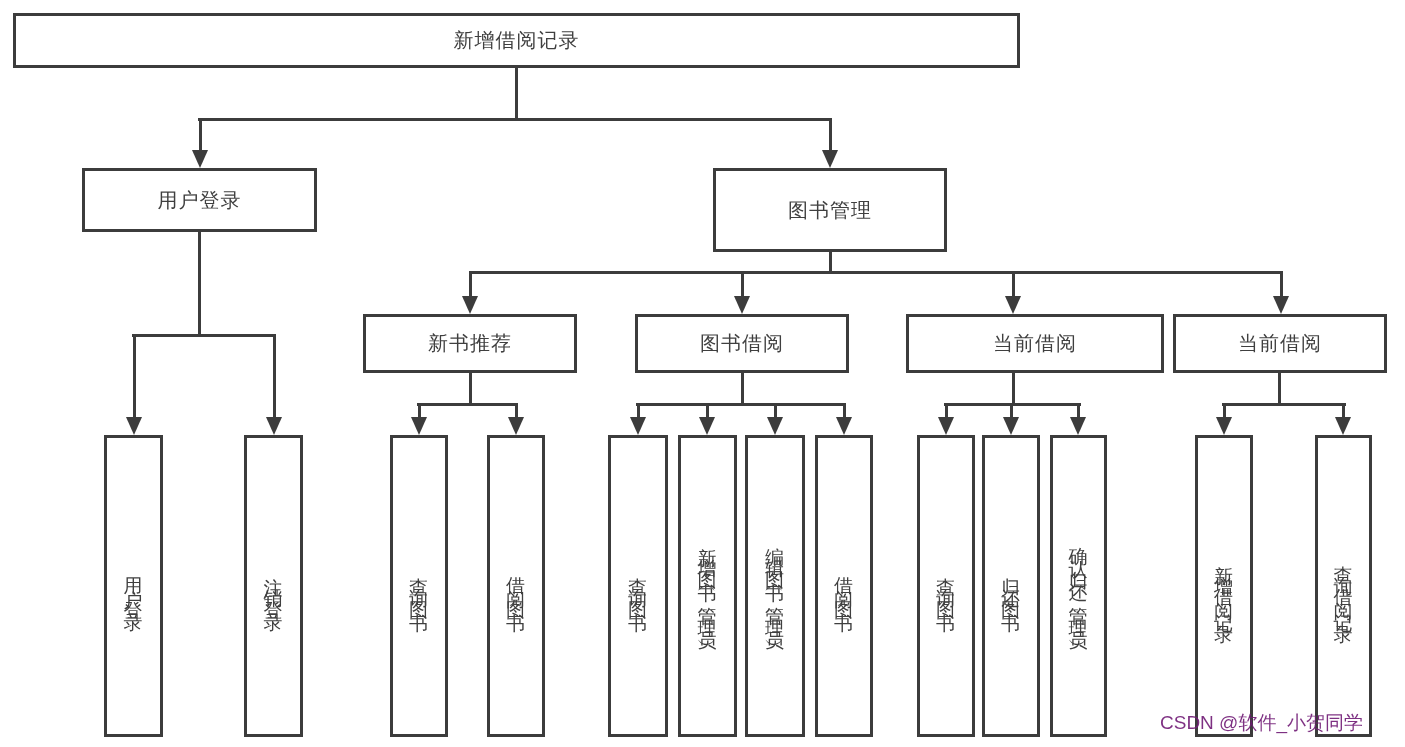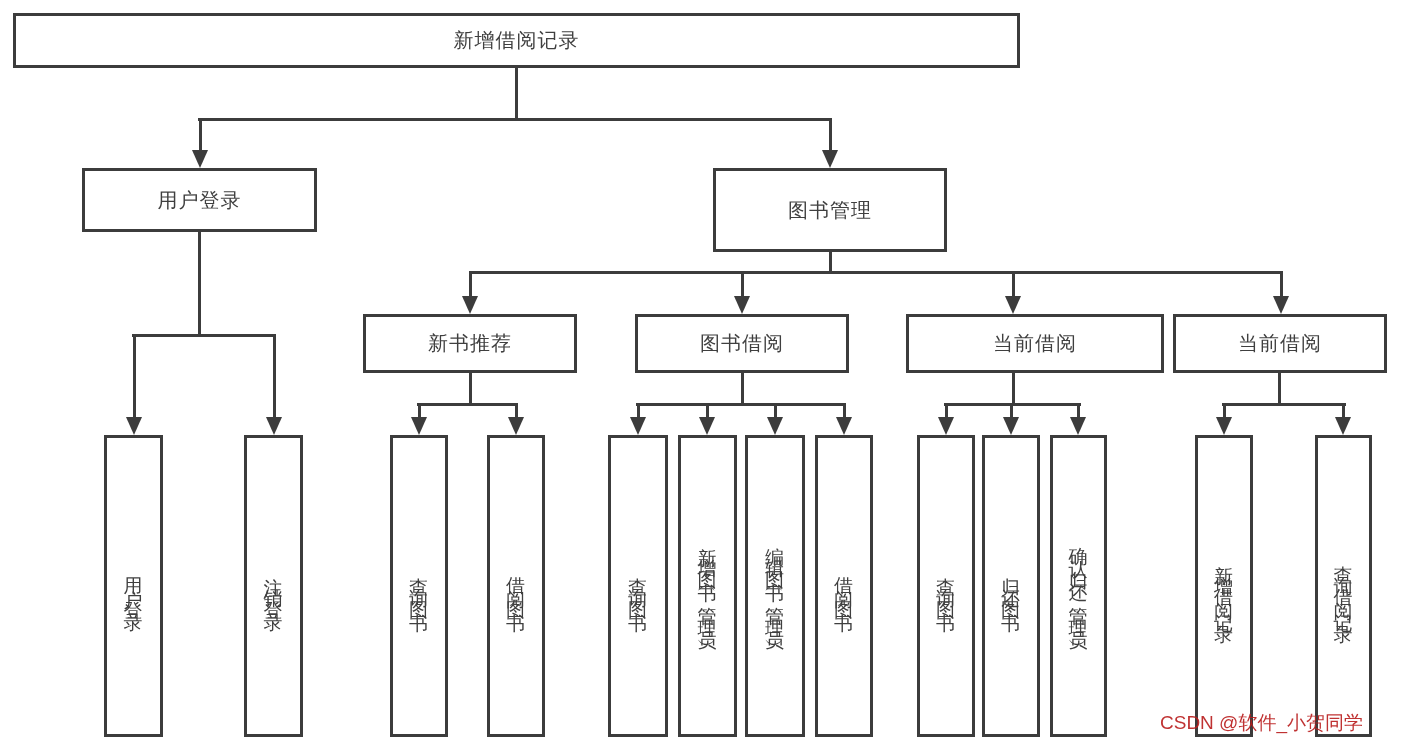--- a/index.html
+++ b/index.html
@@ -25,21 +25,21 @@
     align-items:center; z-index:1;
   }
   .shaft { width:3px; flex:1 1 auto; background:#3c3c3c; }
   .head {
     width:0; height:0; flex:0 0 auto;
     border-left:8px solid transparent; border-right:8px solid transparent;
     border-top:18px solid #3c3c3c;
   }
   .watermark {
     position:absolute; left:1160px; top:710px; font-size:19px;
-    color:#b91c1c; opacity:0.9; z-index:5; white-space:nowrap;
+    color:#701a75; opacity:0.9; z-index:5; white-space:nowrap;
   }
 </style>
 </head>
 <body>
 
 <div class="canvas">
 
   <div class="box hbox" style="left:13px;top:13px;width:1007px;height:55px">
     <span>新增借阅记录</span>
   </div>

